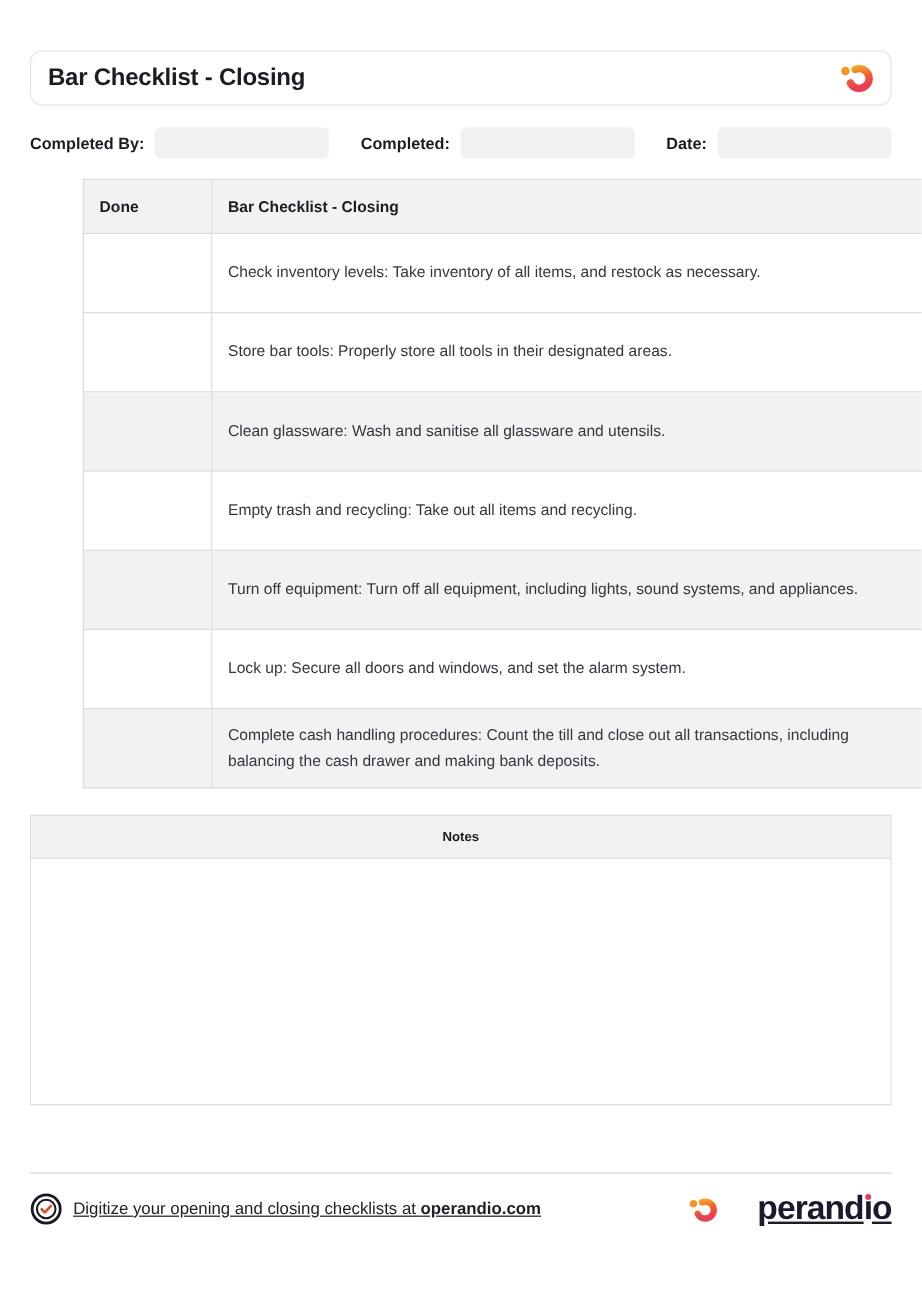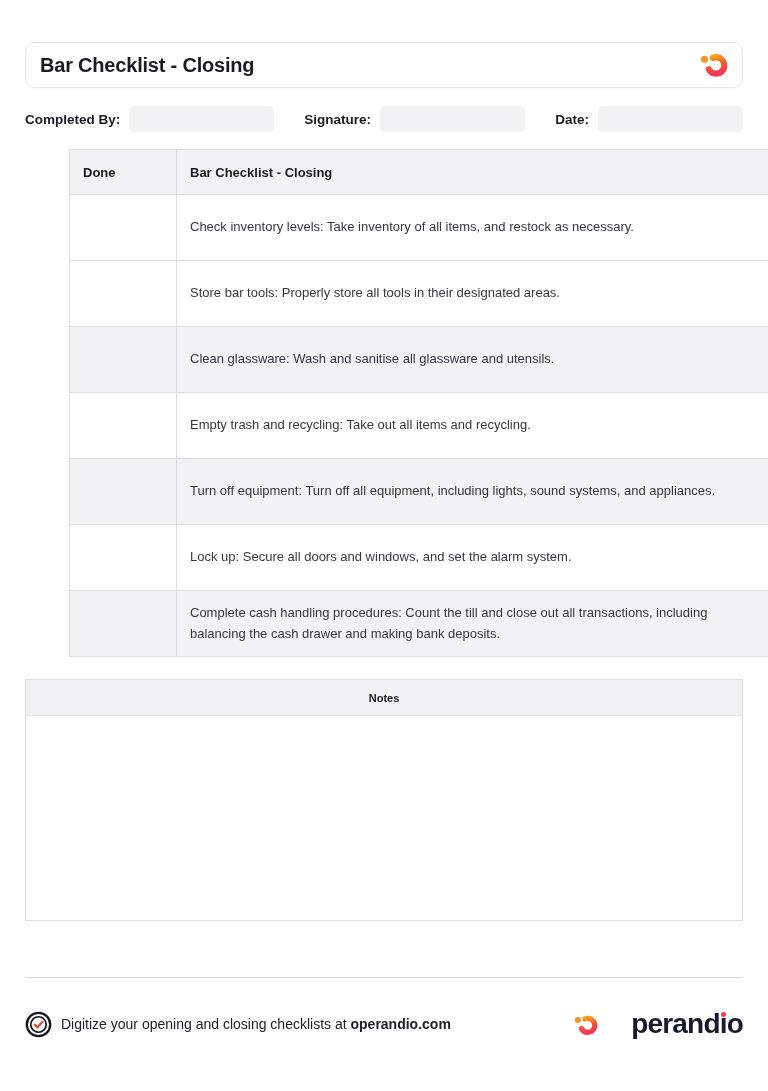--- a/index.html
+++ b/index.html
@@ -67,22 +67,22 @@
   .notes-header{
     height:36px;background:var(--field-bg);border-bottom:1px solid var(--border);
     display:flex;align-items:center;justify-content:center;
     font-size:11px;font-weight:bold;color:var(--text-dark);
   }
   .notes-body{height:204px;background:#FFFFFF;font-size:13px;color:var(--text-body);padding:10px 13px;}
 
   
   .footer-divider{margin:40px 25px 0;border:none;border-top:1px solid #D5D5DB;}
   .footer-row{
-    margin-top:32px;padding:0 25px;
-    display:flex;align-items:center;justify-content:space-between;
+    margin-top:15px;padding:0 25px;
+    display:flex;align-items:center;justify-content:space-between;text-decoration:underline;
   }
   .footer-left{display:flex;align-items:center;}
   .badge-icon{line-height:0;margin-right:9px;}
   .tagline{font-size:14px;color:#202028;}
   .tagline b{font-weight:bold;}
   .wordmark{display:flex;align-items:center;gap:32px;}
   .wordmark .logo-mark{margin-right:1px;position:relative;top:1px;}
   .wordmark-text{
     font-size:28px;font-weight:bold;color:var(--brand-dark);
     letter-spacing:-0.8px;line-height:1;
@@ -114,21 +114,21 @@
       </svg>
     </span>
   </div>
 
   <div class="form-row">
     <div class="field-group">
       <span class="field-label">Completed By:</span>
       <input class="field-input" type="text" value="" style="">
     </div>
     <div class="field-group">
-      <span class="field-label">Signature:</span>
+      <span class="field-label">Completed:</span>
       <input class="field-input" type="text" value="" style="">
     </div>
     <div class="field-group">
       <span class="field-label">Date:</span>
       <input class="field-input" type="text" value="" style="">
     </div>
   </div>
 
   <table class="checklist">
     <thead>

